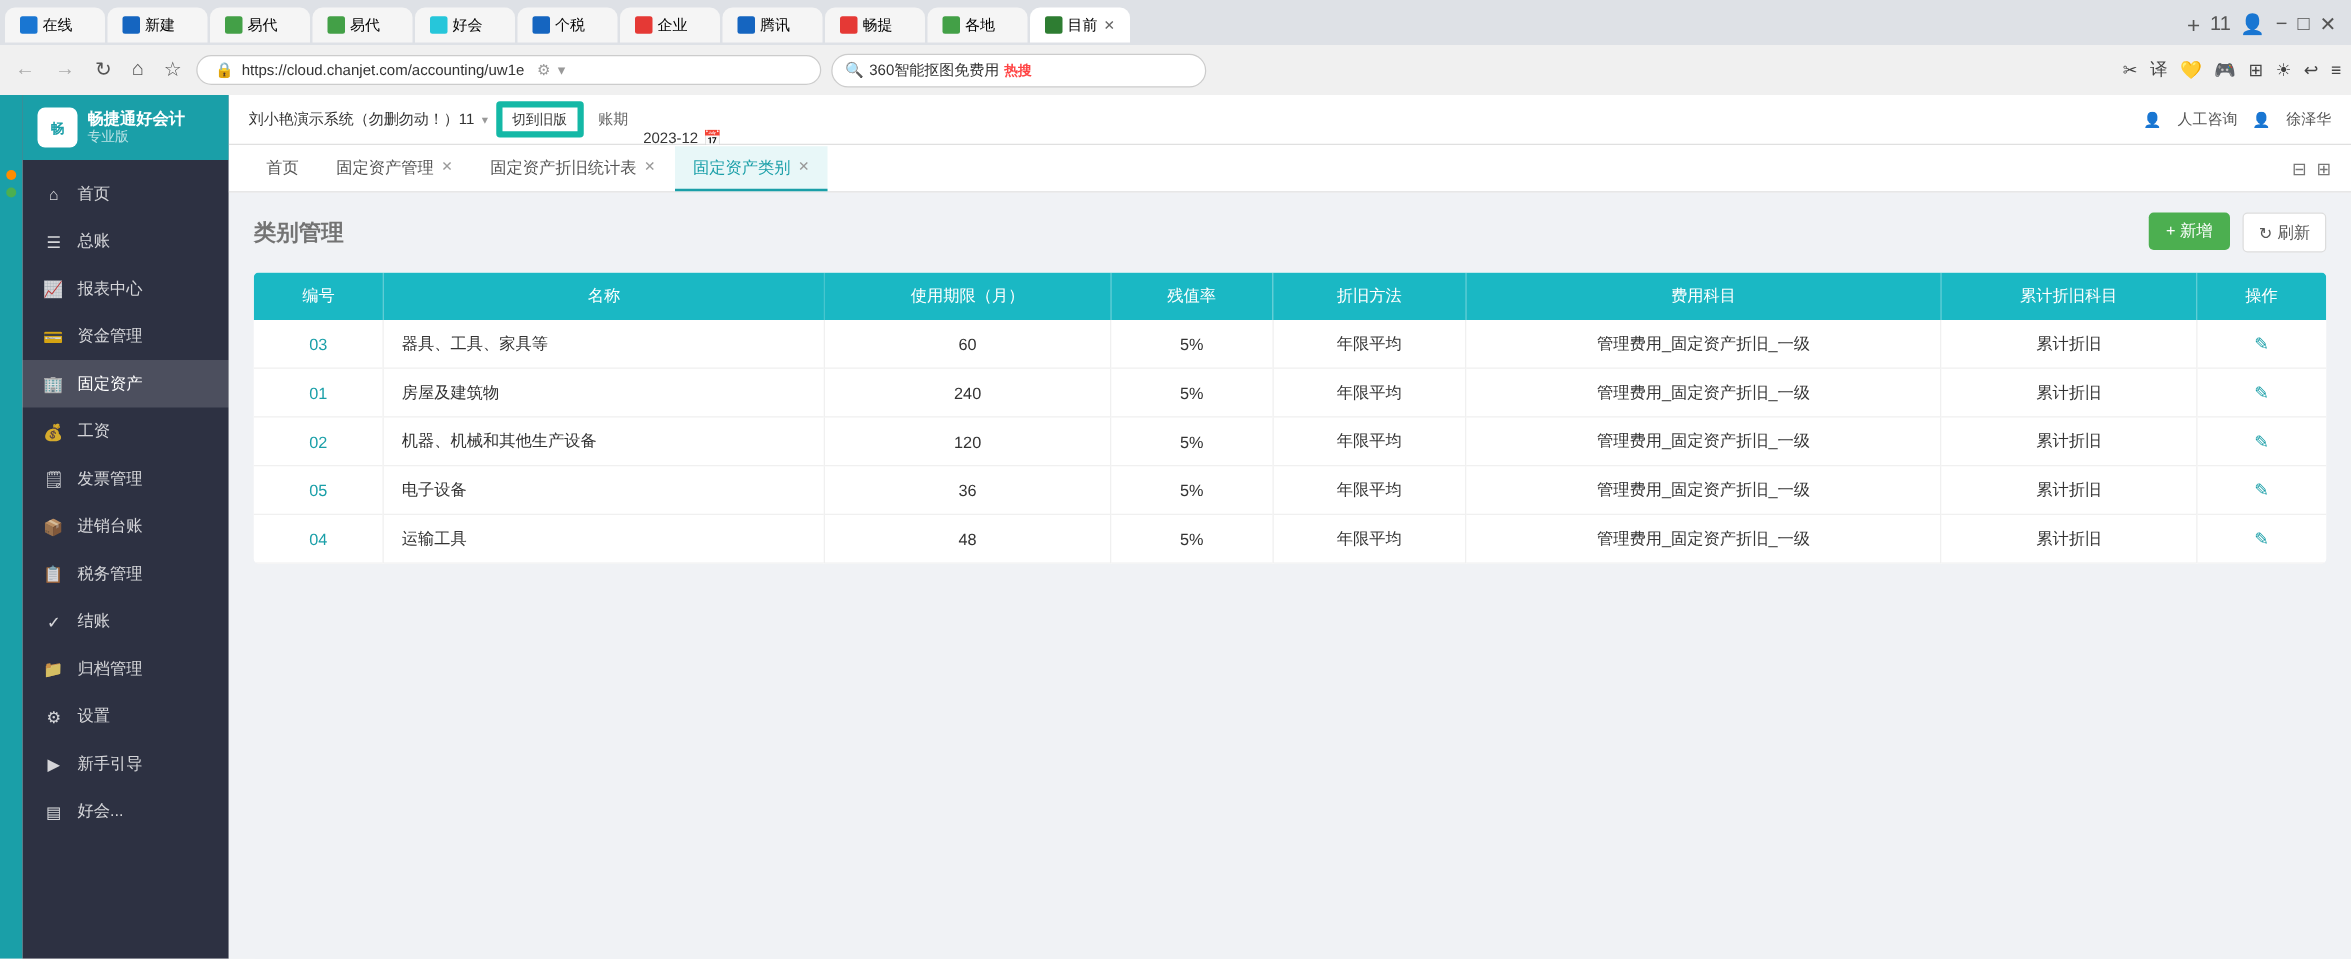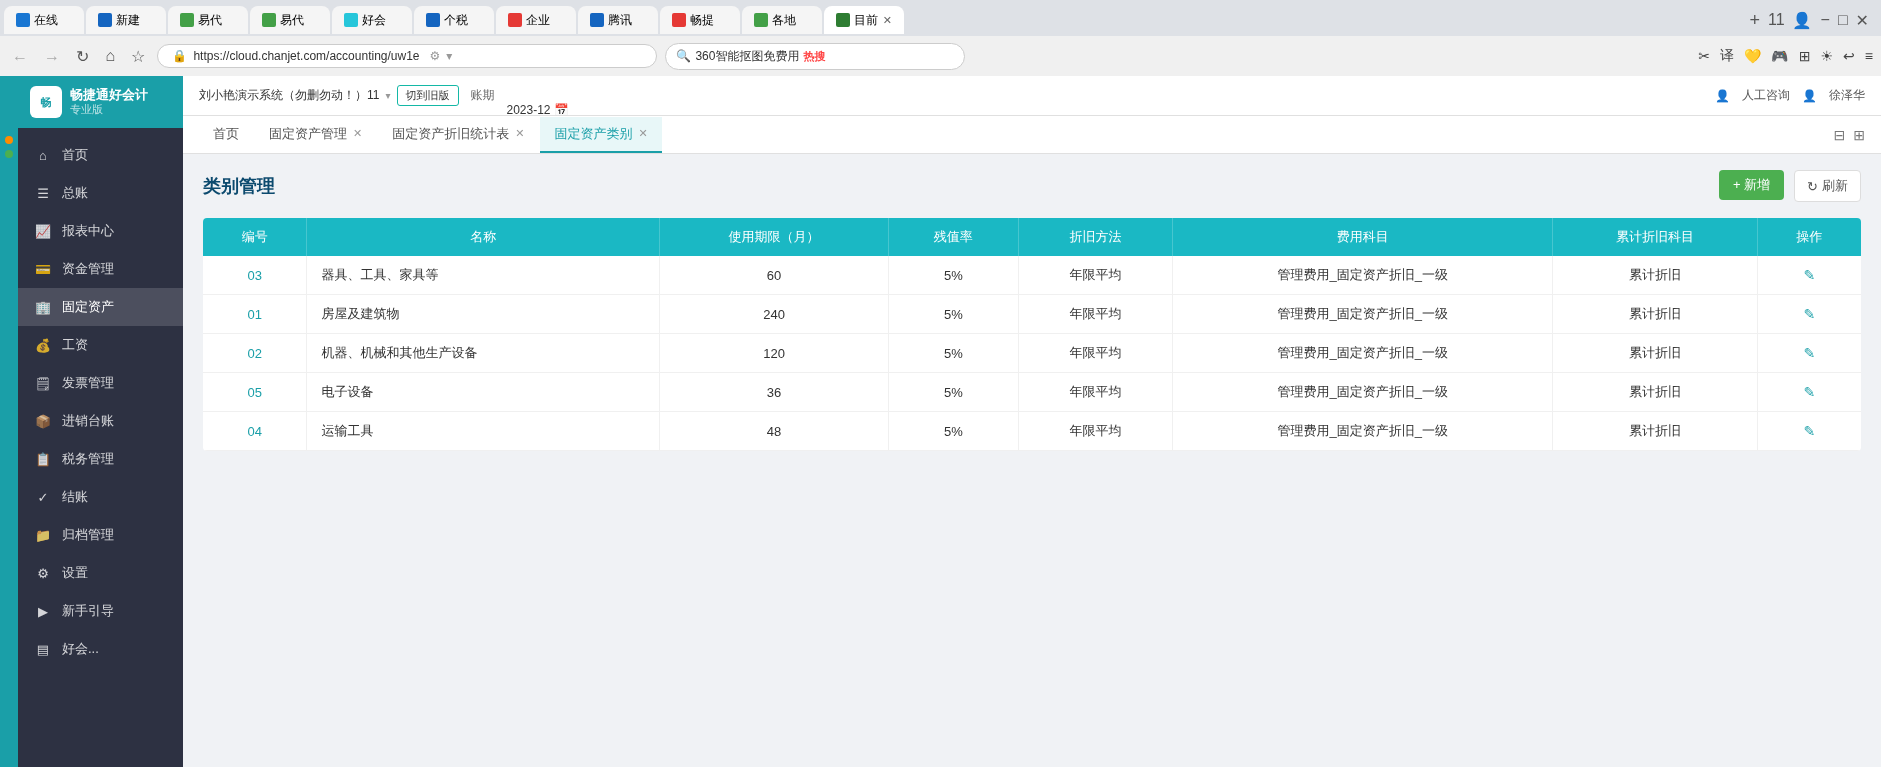--- a/index.html
+++ b/index.html
@@ -47,35 +47,35 @@
 
     
     .main-content { flex: 1; display: flex; flex-direction: column; background: #f0f2f5; overflow: hidden; }
 
     
     .app-topbar { background: #fff; border-bottom: 1px solid #e0e0e0; padding: 0 16px; height: 40px; display: flex; align-items: center; gap: 12px; }
     .user-info { display: flex; align-items: center; gap: 6px; font-size: 12px; color: #333; }
     .user-info .dropdown-arrow { color: #999; font-size: 10px; }
     .period-label { font-size: 12px; color: #666; }
     .period-value { font-size: 12px; color: #333; display: flex; align-items: center; gap: 4px; margin-top: 28px; }
-    .switch-btn { background: #fff; border: 1px solid #14b8a6; border-radius: 3px; padding: 2px 8px; font-size: 11px; cursor: pointer; color: #333; }
+    .switch-btn { background: #fff; border: 5px solid #14b8a6; border-radius: 3px; padding: 2px 8px; font-size: 11px; cursor: pointer; color: #333; }
     .topbar-right { margin-left: auto; display: flex; align-items: center; gap: 12px; font-size: 12px; color: #555; }
 
     
     .content-tabs { background: #fff; border-bottom: 1px solid #e0e0e0; display: flex; align-items: center; padding: 0 16px; height: 38px; gap: 2px; }
     .content-tab { display: flex; align-items: center; gap: 6px; padding: 8px 14px; font-size: 13px; color: #555; cursor: pointer; border-bottom: 2px solid transparent; white-space: nowrap; }
     .content-tab.active { color: #1a9fa8; border-bottom: 2px solid #1a9fa8; background: #e8f7f8; }
     .content-tab .tab-x { color: #999; font-size: 11px; cursor: pointer; }
     .tab-close-right { margin-left: auto; display: flex; align-items: center; gap: 8px; font-size: 16px; color: #777; }
 
     
     .page-body { flex: 1; padding: 16px 20px; overflow-y: auto; }
 
     .page-header { display: flex; align-items: center; justify-content: space-between; margin-bottom: 16px; }
-    .page-title { font-size: 18px; font-weight: bold; color: #0c4a6e; }
+    .page-title { font-size: 18px; font-weight: bold; color: #737373; }
     .header-actions { display: flex; align-items: flex-start; gap: 10px; }
     .btn-add { background: #4caf50; color: #fff; border: none; border-radius: 4px; padding: 6px 14px; font-size: 13px; cursor: pointer; display: flex; align-items: center; gap: 4px; }
     .btn-refresh { background: #fff; color: #555; border: 1px solid #ddd; border-radius: 4px; padding: 6px 12px; font-size: 13px; cursor: pointer; display: flex; align-items: center; gap: 4px; }
 
     
     .data-table { width: 100%; border-collapse: collapse; background: #fff; border-radius: 4px; overflow: hidden; }
     .data-table thead tr { background: #1ab8c4; color: #fff; }
     .data-table thead th { padding: 10px 14px; text-align: center; font-size: 13px; font-weight: normal; border-right: 1px solid rgba(255,255,255,0.2); }
     .data-table thead th:last-child { border-right: none; }
     .data-table tbody tr { border-bottom: 1px solid #f0f0f0; }

